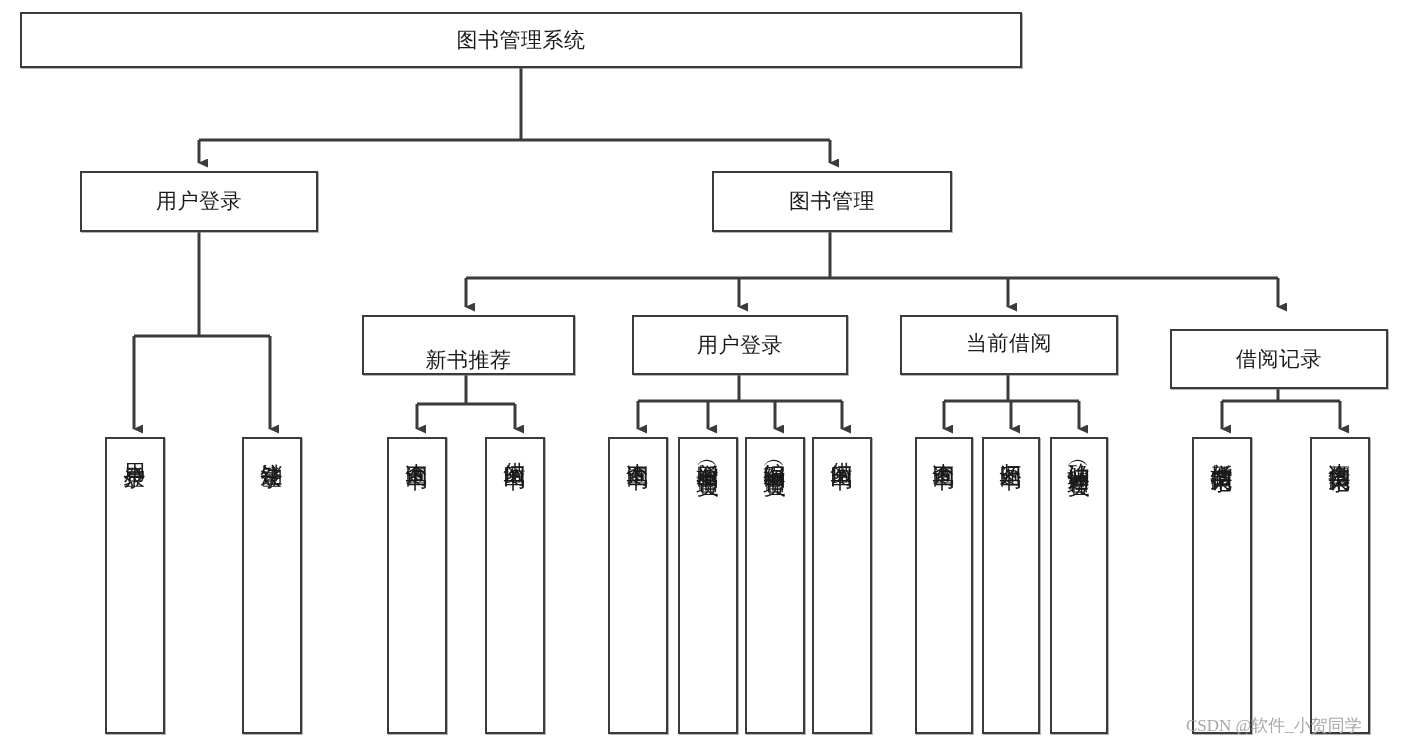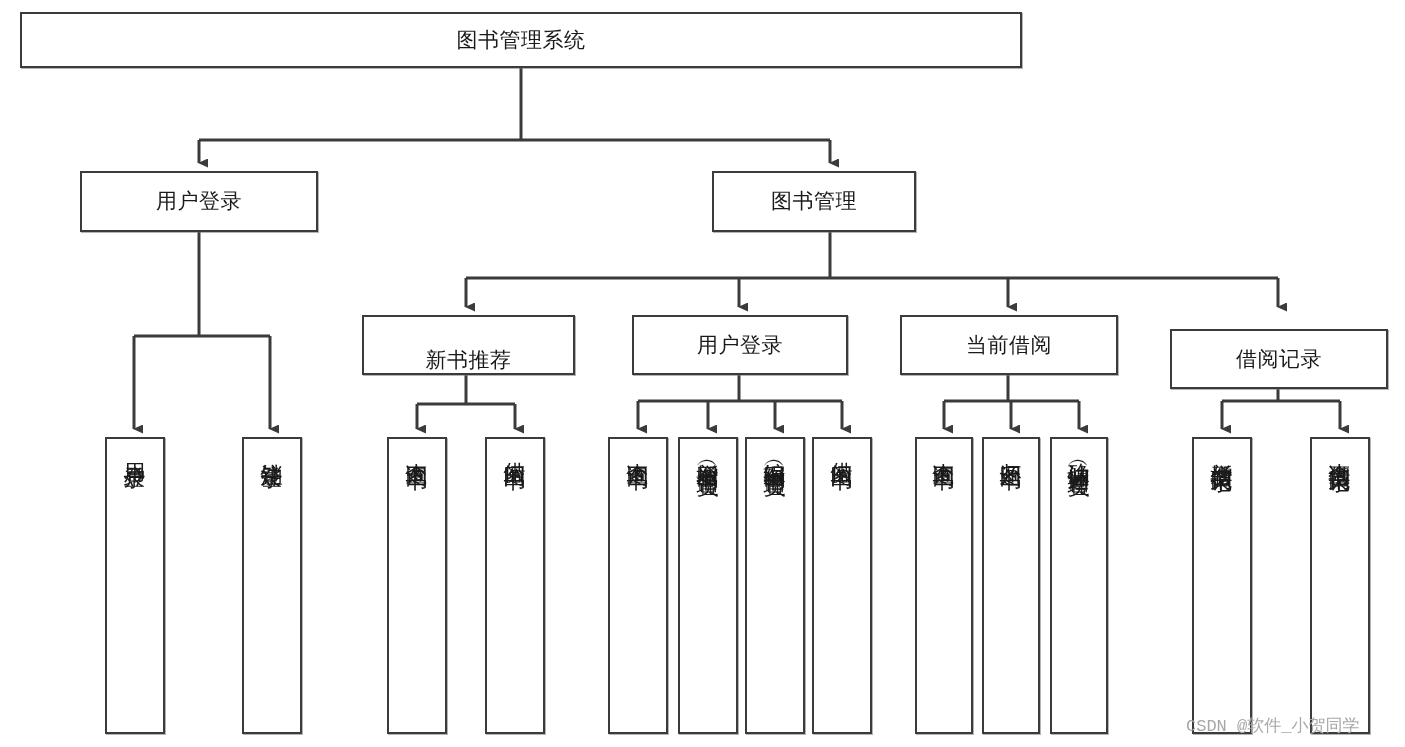--- a/index.html
+++ b/index.html
@@ -62,21 +62,21 @@
     letter-spacing: 2px;
     white-space: nowrap;
   }
   .watermark {
     position: absolute;
     left: 1186px;
     top: 714px;
     font-size: 17px;
     color: #a8a8a8;
     white-space: nowrap;
-    font-family: Liberation Mono, monospace;
+    font-family: Liberation Serif, serif;
   }
 </style>
 </head>
 <body>
 
 <div id="canvas">
 
   <svg id="wires" viewBox="0 0 1405 747">
     <defs>
       <marker id="arrowhead" markerWidth="9" markerHeight="10" refX="4.5" refY="9" orient="auto" markerUnits="userSpaceOnUse">
@@ -130,31 +130,31 @@
     </g>
   </svg>
 
   <div class="node h root" style="left:20px; top:12px; width:1002px; height:56px;">
     <span class="lbl">图书管理系统</span>
   </div>
 
   <div class="node h" style="left:80px; top:171px; width:238px; height:61px;">
     <span class="lbl">用户登录</span>
   </div>
-  <div class="node h" style="left:712px; top:171px; width:204px; height:61px;">
+  <div class="node h" style="left:712px; top:171px; width:240px; height:61px;">
     <span class="lbl">图书管理</span>
   </div>
 
   <div class="node h" style="left:362px; top:315px; width:213px; height:60px;align-items:flex-end;">
     <span class="lbl">新书推荐</span>
   </div>
   <div class="node h" style="left:632px; top:315px; width:216px; height:60px;">
     <span class="lbl">用户登录</span>
   </div>
-  <div class="node h" style="left:900px; top:315px; width:218px; height:60px;">
+  <div class="node h" style="left:900px; top:315px; width:218px; height:60px;font-family:Liberation Mono, monospace;">
     <span class="lbl">当前借阅</span>
   </div>
   <div class="node h" style="left:1170px; top:329px; width:218px; height:60px;">
     <span class="lbl">借阅记录</span>
   </div>
 
   <div class="node v" style="left:105px; top:437px; width:60px; height:297px;">
     <span class="lbl">用户登录</span>
   </div>
   <div class="node v" style="left:242px; top:437px; width:60px; height:297px;">

